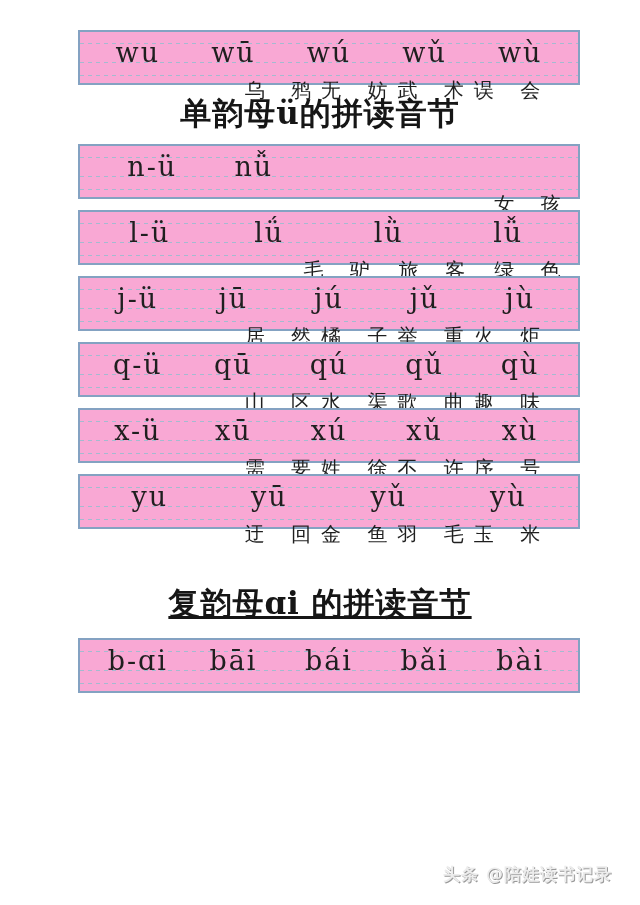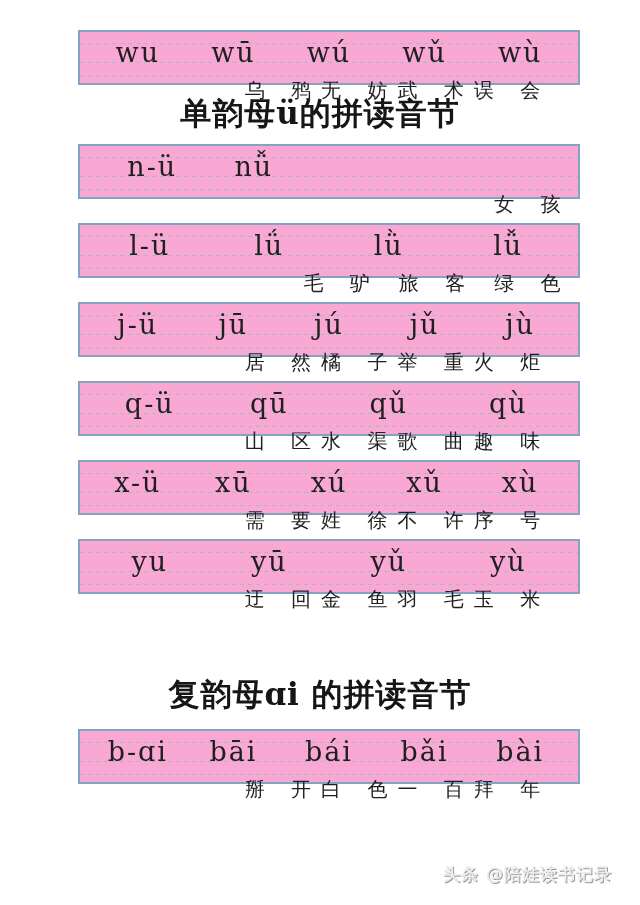--- a/index.html
+++ b/index.html
@@ -20,21 +20,21 @@
     color:var(--ink);
   }
   .col{width:502px;margin-left:78px;}
   
   .strip{
     position:relative;
     height:55px;
     border:2px solid var(--border);
     background:#f9a8d4;
   }
-  .strip + .strip{margin-top:24px;text-decoration:underline;}
+  .strip + .strip{margin-top:11px;text-decoration:underline;}
   .slot-top{margin-top:30px;}
   .gline{
     position:absolute;left:0;right:0;height:1px;
     background-image:repeating-linear-gradient(90deg,var(--gline) 0 4px,transparent 4px 8px);
   }
   .g1{top:11px;}
   .g2{top:30px;}
   .g3{top:43px;}
   .pinyin-row{
     position:absolute;top:7px;left:0;right:0;
@@ -54,21 +54,21 @@
   .hanzi-row.single,.hanzi-row.w3{justify-content:flex-end;gap:5.5%;}
   .hanzi-row .word{white-space:nowrap;}
   
   .title{
     width:640px;text-align:center;
     font-size:31px;line-height:34px;font-weight:600;
     letter-spacing:1px;color:#161616;
     font-family:"DejaVu Serif","Liberation Serif",serif;
   }
   .title-u{margin:11px 0 14px;}
-  .title-ai{margin:83px 0 18px;}
+  .title-ai{margin:57px 0 18px;text-decoration:underline;}
   
   .watermark{
     position:absolute;top:863px;right:28px;
     font-family:"DejaVu Sans","Liberation Sans",sans-serif;
     font-size:17px;font-weight:bold;letter-spacing:1px;
     color:var(--wm);
     text-shadow:1px 1px 0 var(--wm-shadow);
     text-align:right;
   }
 </style>
@@ -150,20 +150,21 @@
         </div>
   </div>
 
   <div class="strip">
     <div class="gline g1"></div>
     <div class="gline g2"></div>
     <div class="gline g3"></div>
     <div class="pinyin-row">
           <span class="syl">q-ü</span>
           <span class="syl">qū</span>
+          <span class="syl">qú</span>
           <span class="syl">qǔ</span>
           <span class="syl">qù</span>
         </div>
     <div class="hanzi-row">
           <span class="word">山 区</span>
           <span class="word">水 渠</span>
           <span class="word">歌 曲</span>
           <span class="word">趣 味</span>
         </div>
   </div>
@@ -213,24 +214,18 @@
     <div class="gline g1"></div>
     <div class="gline g2"></div>
     <div class="gline g3"></div>
     <div class="pinyin-row">
           <span class="syl">b-ɑi</span>
           <span class="syl">bāi</span>
           <span class="syl">bái</span>
           <span class="syl">bǎi</span>
           <span class="syl">bài</span>
         </div>
-    <div class="hanzi-row">
-          <span class="word">掰 开</span>
-          <span class="word">白 色</span>
-          <span class="word">一 百</span>
-          <span class="word">拜 年</span>
-        </div>
   </div>
 </div>
 
   <div class="watermark">头条 @陪娃读书记录</div>
 
 </div>
 
 </body></html>

